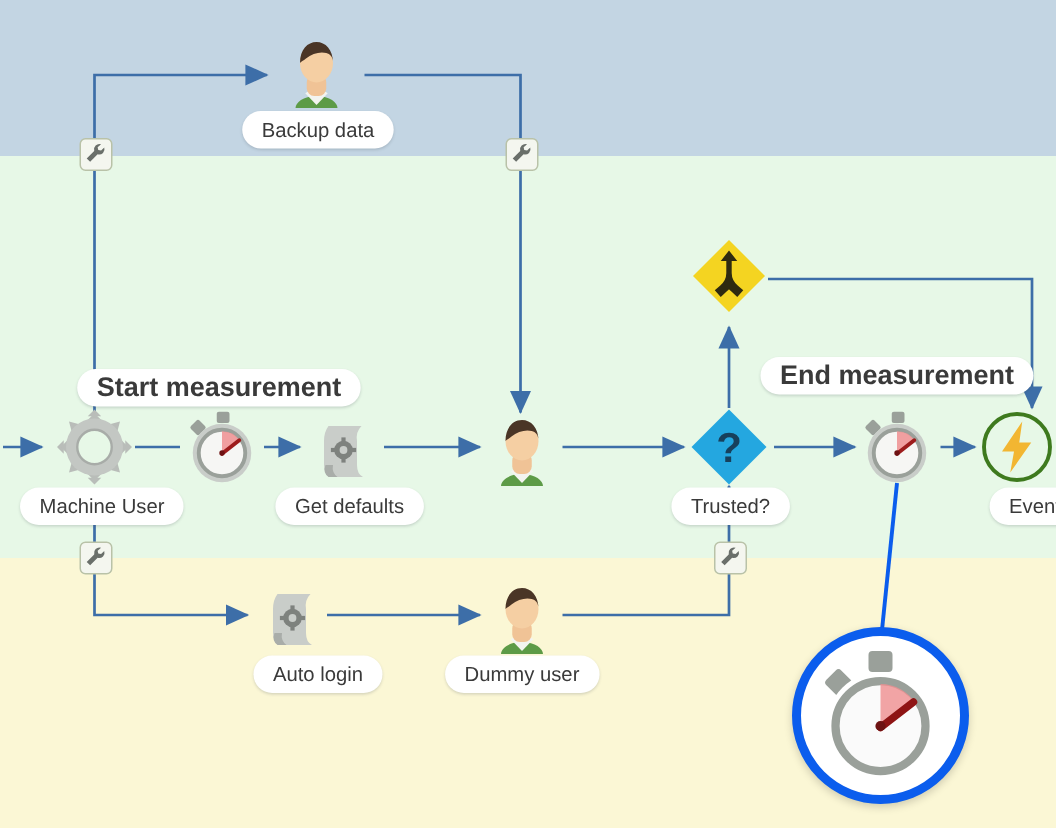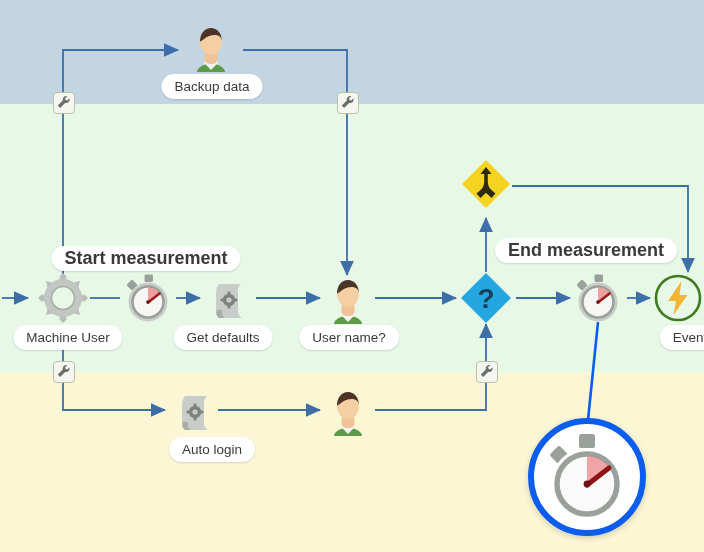--- a/index.html
+++ b/index.html
@@ -170,39 +170,39 @@
       <circle cx="25" cy="28" r="6.2" fill="#7e827e"></circle>
       <circle cx="25" cy="28" r="2.6" fill="#c9cdc9"></circle>
       <g fill="#7e827e">
         <rect x="23.6" y="19.6" width="2.8" height="4"></rect>
         <rect x="23.6" y="32.4" width="2.8" height="4"></rect>
         <rect x="16.6" y="26.6" width="4" height="2.8"></rect>
         <rect x="29.4" y="26.6" width="4" height="2.8"></rect>
       </g>
     </svg>
   </div>
-  <div class="pill" style="left:223px;top:325px;">Get defaults</div>
+  <div class="pill" style="left:233px;top:325px;">Get defaults</div>
 
   <div class="node" style="left:322px;top:272px;">
     <svg viewBox="0 0 52 52">
       <path d="M26 44c-9 0-14 4.5-14 8h28c0-3.5-5-8-14-8z" fill="#5d9b47"></path>
       <path d="M26 40c-3.5 0-6 1-7.5 2.2L26 50l7.5-7.8C32 41 29.5 40 26 40z" fill="#f3f4f0"></path>
       <rect x="19.5" y="30" width="13" height="14" rx="5" fill="#f0c396"></rect>
       <ellipse cx="26" cy="22" rx="11" ry="13" fill="#f5cfa3"></ellipse>
       <path d="M15 22c0-9 5-14 11-14s11 5 11 14c0-4-2-6-4.5-6.6C29 14.2 23 15.5 19 19c-1.8 1.6-3.3 2-4 3z" fill="#4a3526"></path>
     </svg>
   </div>
-  <div class="pill" style="left:349px;top:325px;">User name?</div>
 
   <div class="node" style="left:460px;top:272px;">
     <svg viewBox="0 0 52 52">
       <path d="M26 1 51 26 26 51 1 26z" fill="#24a7e0"></path>
       <text x="26" y="36" text-anchor="middle" font-family="Liberation Sans, sans-serif" font-size="28" font-weight="bold" fill="#17405c">?</text>
     </svg>
   </div>
+  <div class="pill" style="left:487px;top:325px;">Trusted?</div>
 
   <div class="node" style="left:460px;top:158px;">
     <svg viewBox="0 0 52 52">
       <path d="M26 2 50 26 26 50 2 26z" fill="#f4d421"></path>
       <path d="M26 9 L31.5 16 L27.8 16 L27.8 24 Q27.8 29 32 32.5 L35.5 35.5 L31.5 40 L27.8 36.5
                Q26 34.8 26 34.8 Q26 34.8 24.2 36.5 L20.5 40 L16.5 35.5 L20 32.5 Q24.2 29 24.2 24
                L24.2 16 L20.5 16z" fill="#2e2a10"></path>
     </svg>
   </div>
 
@@ -210,21 +210,21 @@
     <svg viewBox="0 0 52 52">
       <rect x="22.5" y="2.5" width="8.5" height="7.5" rx="1.4" fill="#9aa09a"></rect>
       <rect x="6" y="9" width="8" height="8" rx="1.4" fill="#9aa09a" transform="rotate(-45 10 13)"></rect>
       <circle cx="26" cy="30" r="19.5" fill="#c9cdc9"></circle>
       <circle cx="26" cy="30" r="15.5" fill="#f6f6f4" stroke="#9aa09a" stroke-width="2.6"></circle>
       <path d="M26 30 L26 15.5 A14.5 14.5 0 0 1 38.3 22.4 Z" fill="#ef8f90" opacity="0.85"></path>
       <path d="M26 30.5 L37.5 21.5" stroke="#9d1c1c" stroke-width="2.6" stroke-linecap="round"></path>
       <circle cx="26" cy="30" r="1.8" fill="#6d1212"></circle>
     </svg>
   </div>
-  <div class="pill wide" style="left:586px;top:238px;">End measurement</div>
+  <div class="pill wide" style="left:598px;top:238px;">End measurement</div>
 
   <div class="node" style="left:652px;top:272px;">
     <svg viewBox="0 0 52 52">
       <circle cx="26" cy="26" r="22" fill="none" stroke="#3e7a1e" stroke-width="2.6"></circle>
       <path d="M29.5 9 L16 29 H24 L21.5 43 L35.5 23 H27.5z" fill="#f2b632"></path>
     </svg>
   </div>
   <div class="pill" style="left:690px;top:325px;">Event</div>
 
   <div class="node" style="left:170px;top:384px;">
@@ -245,20 +245,21 @@
 
   <div class="node" style="left:322px;top:384px;">
     <svg viewBox="0 0 52 52">
       <path d="M26 44c-9 0-14 4.5-14 8h28c0-3.5-5-8-14-8z" fill="#5d9b47"></path>
       <path d="M26 40c-3.5 0-6 1-7.5 2.2L26 50l7.5-7.8C32 41 29.5 40 26 40z" fill="#f3f4f0"></path>
       <rect x="19.5" y="30" width="13" height="14" rx="5" fill="#f0c396"></rect>
       <ellipse cx="26" cy="22" rx="11" ry="13" fill="#f5cfa3"></ellipse>
       <path d="M15 22c0-9 5-14 11-14s11 5 11 14c0-4-2-6-4.5-6.6C29 14.2 23 15.5 19 19c-1.8 1.6-3.3 2-4 3z" fill="#4a3526"></path>
     </svg>
   </div>
+  <div class="pill" style="left:348px;top:437px;">Dummy user</div>
 
   <div id="callout">
     <svg viewBox="0 0 106 106">
       <rect x="45" y="10" width="16" height="14" rx="2.6" fill="#9aa09a"></rect>
       <rect x="18" y="24" width="14" height="14" rx="2.6" fill="#9aa09a" transform="rotate(-45 25 31)"></rect>
       <circle cx="53" cy="60" r="36" fill="#ffffff"></circle>
       <circle cx="53" cy="60" r="30" fill="#fafafa" stroke="#9aa09a" stroke-width="5.5"></circle>
       <path d="M53 60 L53 32 A28 28 0 0 1 76.8 45.5 Z" fill="#ef8f90" opacity="0.8"></path>
       <path d="M53 61 L75 44" stroke="#8e1414" stroke-width="5" stroke-linecap="round"></path>
       <circle cx="53" cy="60" r="3.4" fill="#6d1212"></circle>

